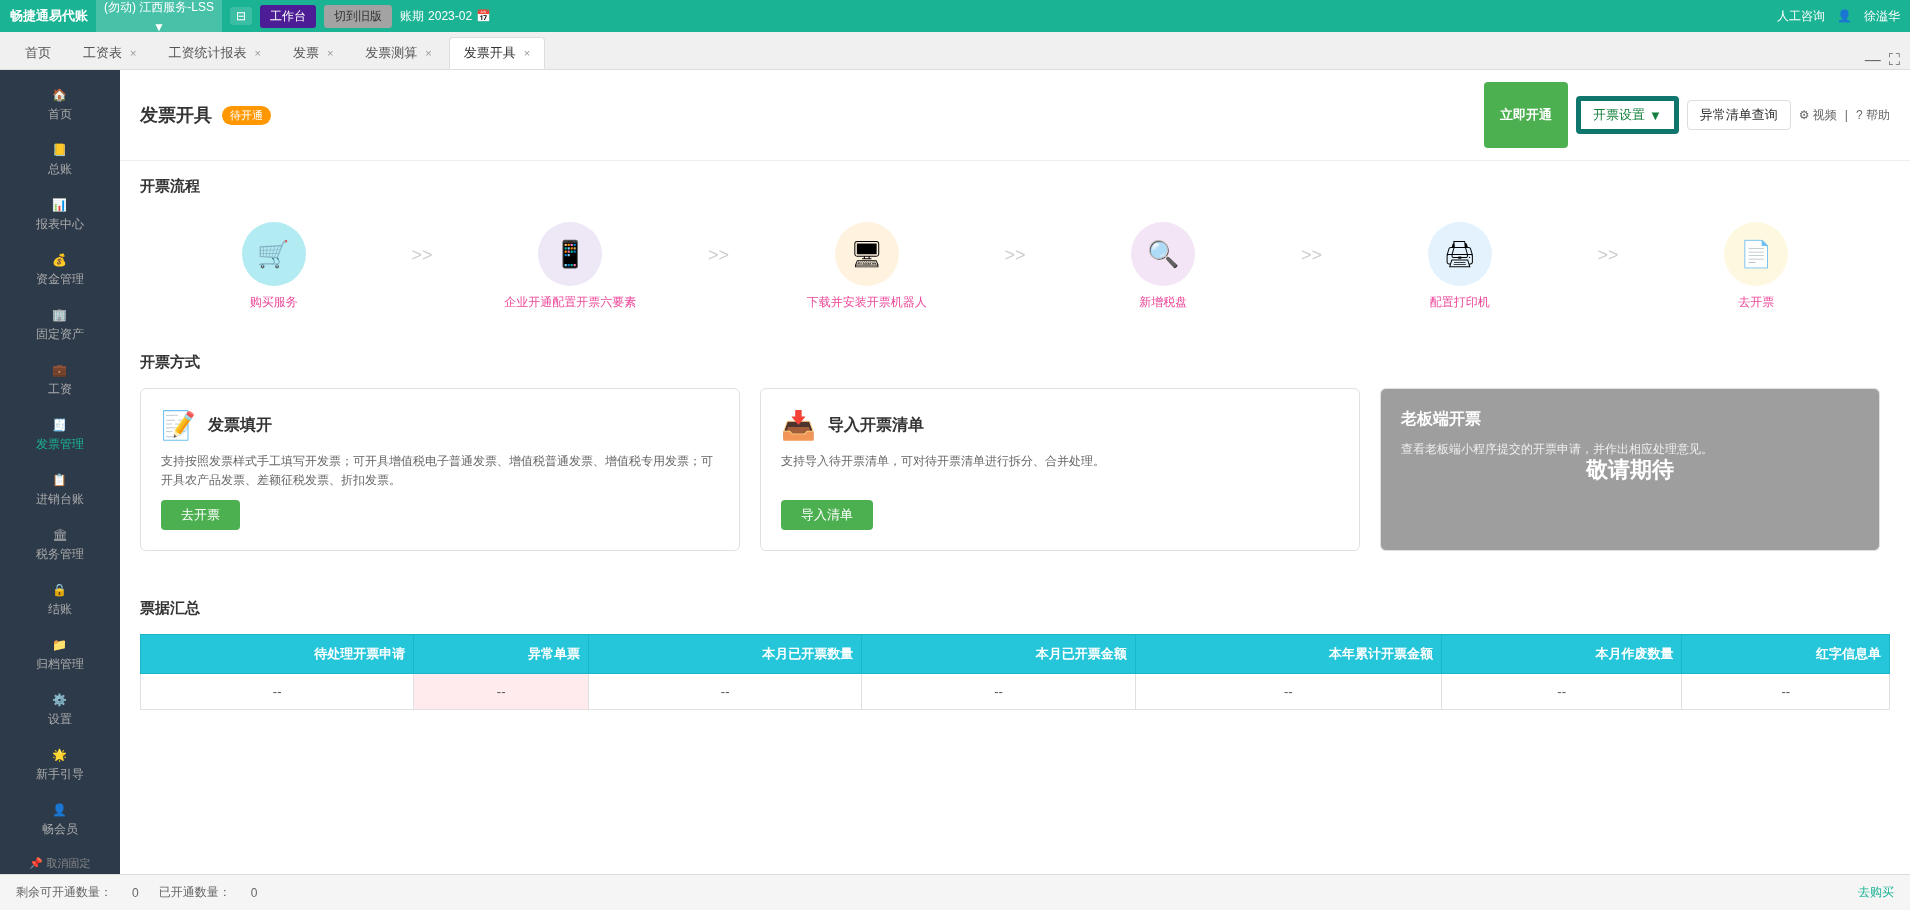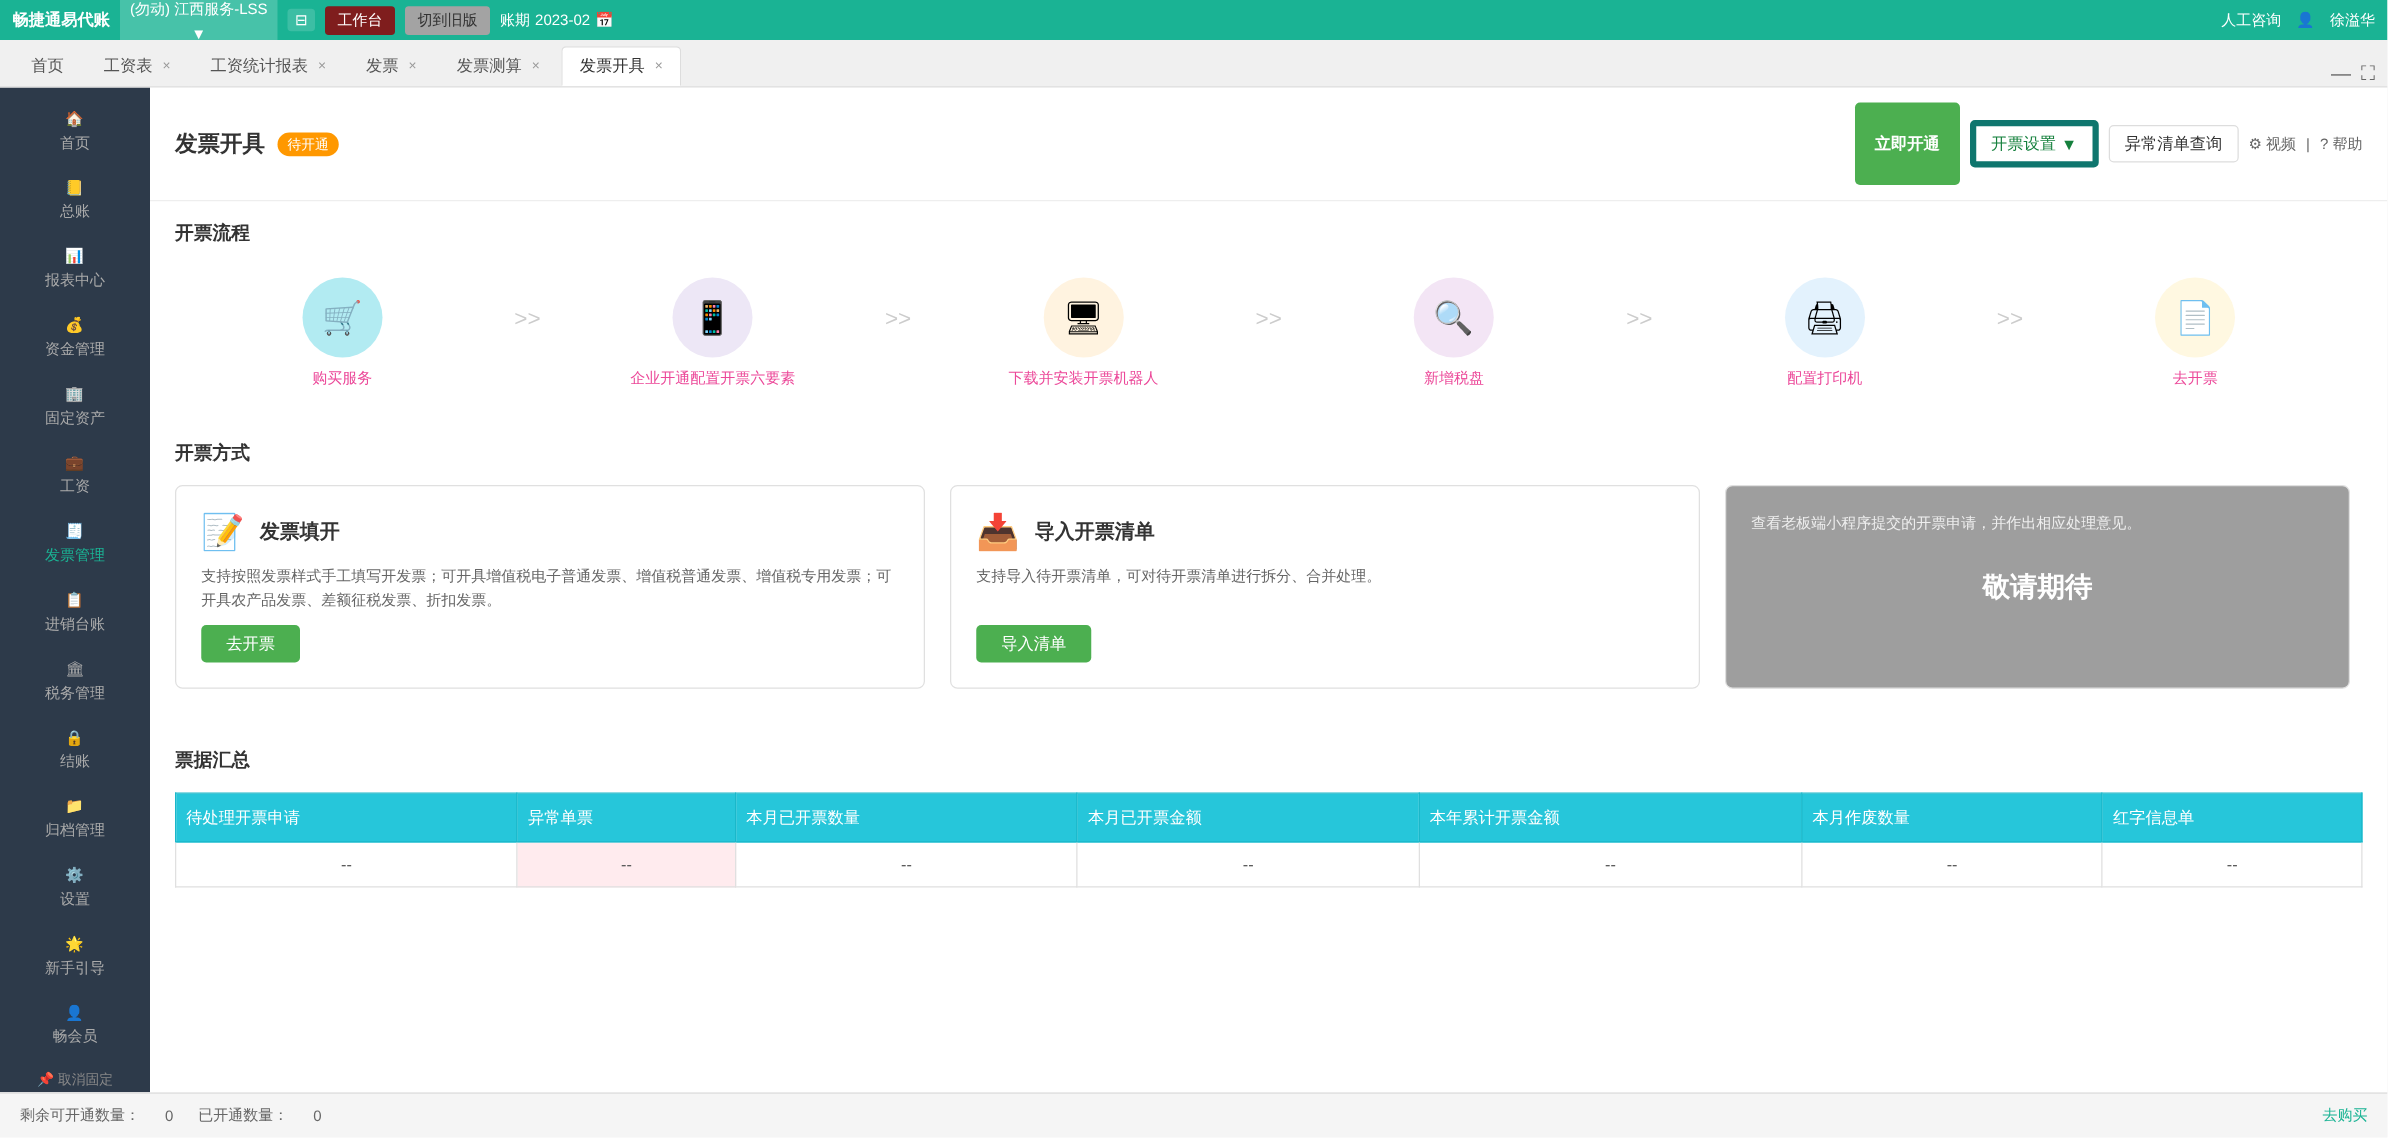--- a/index.html
+++ b/index.html
@@ -14,21 +14,21 @@
       padding: 0 10px;
       justify-content: space-between;
       flex-shrink: 0;
     }
     .top-bar-left { display: flex; align-items: center; gap: 8px; color: white; font-size: 13px; }
     .top-bar-logo { font-size: 13px; color: white; font-weight: bold; }
     .top-bar-company { background: rgba(255,255,255,0.2); padding: 2px 8px; border-radius: 3px; color: white; font-size: 12px; display: flex; align-items: center; gap: 4px; flex-direction: column; }
     .top-bar-icons { display: flex; align-items: center; gap: 6px; }
     .top-bar-icon-btn { background: rgba(255,255,255,0.15); border: none; color: white; padding: 2px 6px; border-radius: 3px; cursor: pointer; font-size: 12px; }
     .top-bar-right { display: flex; align-items: center; gap: 12px; color: white; font-size: 12px; }
-    .workbench-btn { background: #7f1d1d; color: white; border: none; padding: 3px 10px; border-radius: 3px; cursor: pointer; font-size: 12px; }
+    .workbench-btn { background: #4c1d95; color: white; border: none; padding: 3px 10px; border-radius: 3px; cursor: pointer; font-size: 12px; }
     .switch-btn { background: #a3a3a3; color: #333; border: none; padding: 3px 10px; border-radius: 3px; cursor: pointer; font-size: 12px; }
     .period-tag { color: white; font-size: 12px; display: flex; align-items: center; gap: 4px; }
 
     
     .tab-bar {
       height: 38px;
       background: #f0f0f0;
       display: flex;
       align-items: flex-end;
       padding: 0 10px;
@@ -229,23 +229,23 @@
     
     .summary-table {
       width: 100%;
       border-collapse: collapse;
       font-size: 13px;
     }
     .summary-table th {
       background: #26c6da;
       color: white;
       padding: 10px 8px;
-      text-align: left;
+      text-align: right;
       border: 1px solid #1ab7c9;
-      font-weight: normal;
+      font-weight: bold;
     }
     .summary-table td {
       padding: 10px 8px;
       text-align: center;
       border: 1px solid #e0e0e0;
       color: #555;
     }
     .summary-table tr:nth-child(even) td { background: #fafafa; }
     .td-abnormal { background: #ffebee !important; }
 
@@ -479,20 +479,21 @@
         <div class="method-card">
           <div class="method-card-header">
             <span class="method-card-icon">📥</span>
             <span class="method-card-title">导入开票清单</span>
           </div>
           <div class="method-card-desc">支持导入待开票清单，可对待开票清单进行拆分、合并处理。</div>
           <button class="btn-go">导入清单</button>
         </div>
 
         <div class="boss-card">
+          <div class="boss-card-title">老板端开票</div>
           <div class="boss-card-desc">查看老板端小程序提交的开票申请，并作出相应处理意见。</div>
           <div class="coming-soon-overlay">敬请期待</div>
         </div>
 
       </div>
     </div>
 
     <div class="section">
       <div class="section-title">票据汇总</div>
       <table class="summary-table">

